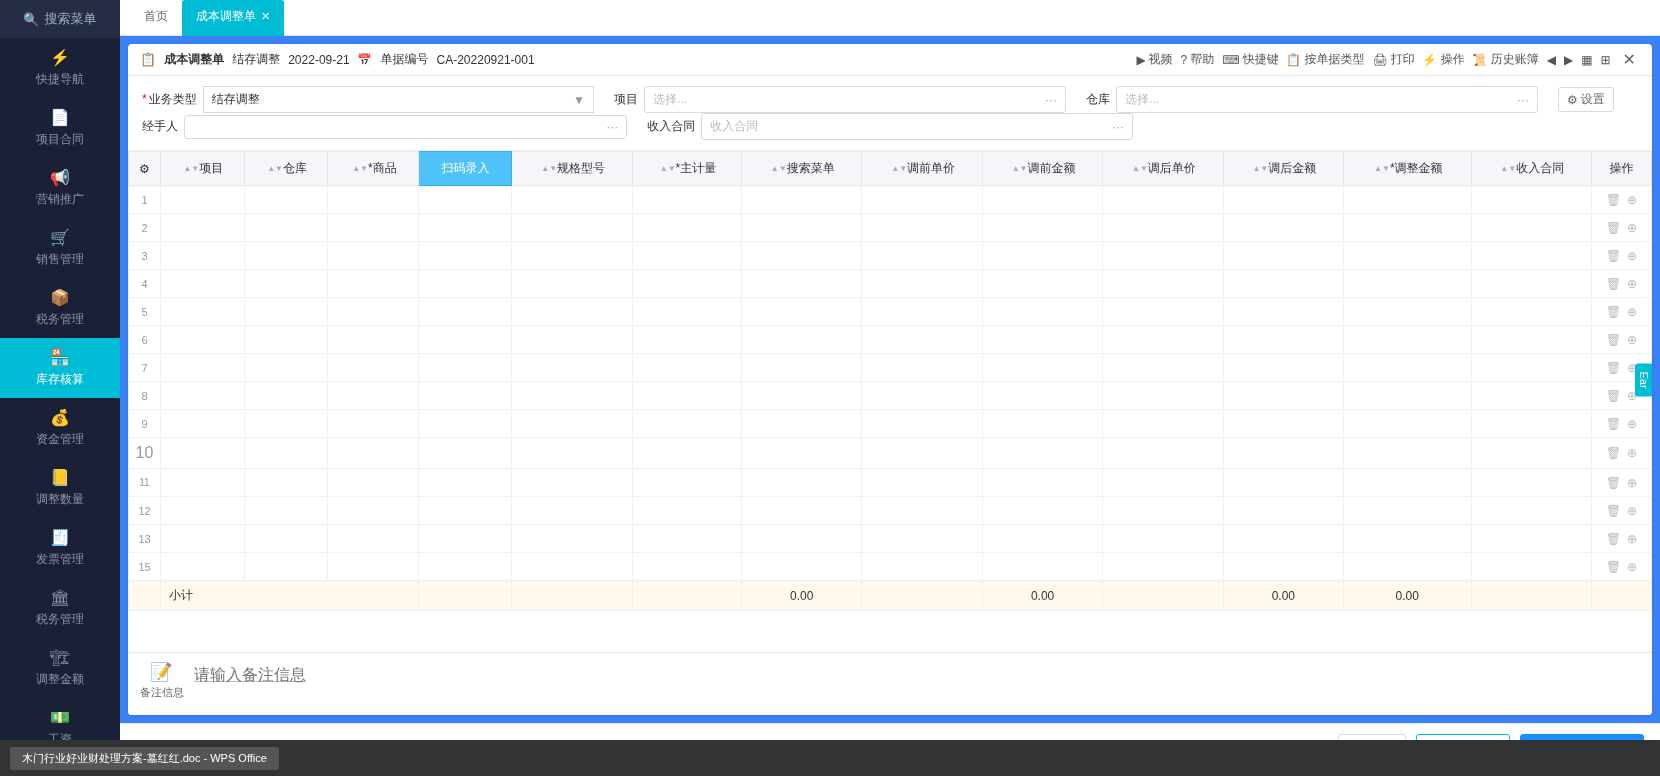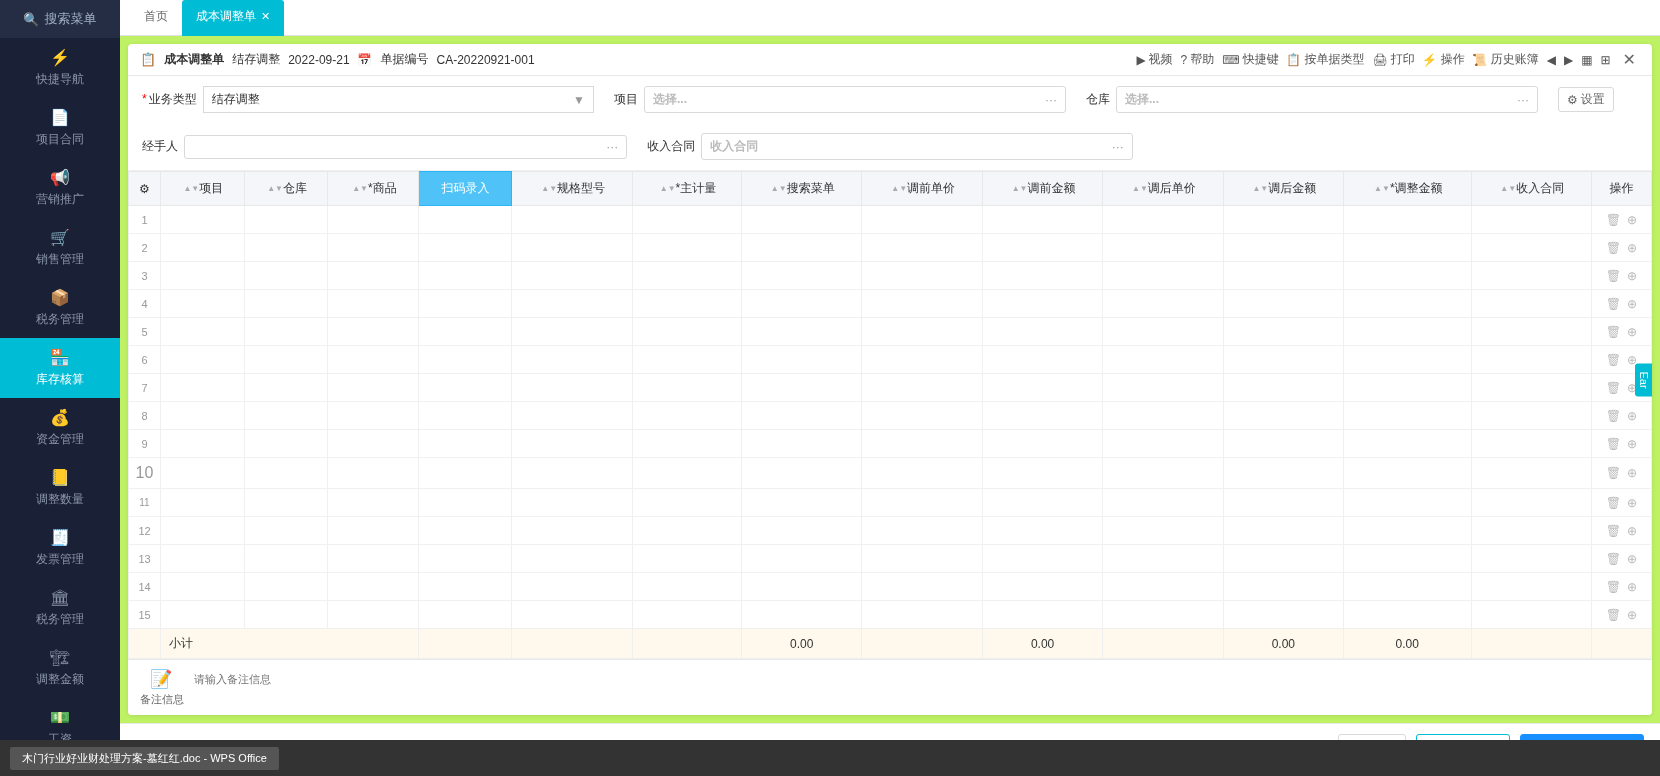--- a/index.html
+++ b/index.html
@@ -8,66 +8,66 @@
     .app-layout { display: flex; width: 1660px; height: 776px; }
 
     
     .sidebar { width: 120px; background: #1a2035; display: flex; flex-direction: column; align-items: center; padding-top: 0; flex-shrink: 0; }
     .sidebar-search { width: 100%; background: #252d45; display: flex; align-items: center; justify-content: center; padding: 10px 0; cursor: pointer; color: #a0aec0; gap: 5px; font-size: 13px; }
     .sidebar-item { width: 100%; display: flex; flex-direction: column; align-items: center; padding: 10px 0; cursor: pointer; color: #8a94a8; font-size: 12px; gap: 4px; }
     .sidebar-item.active { background: #00bcd4; color: #fff; }
     .sidebar-item .icon { font-size: 16px; }
 
     
-    .main-content { flex: 1; display: flex; flex-direction: column; overflow: hidden; background: #bef264; }
+    .main-content { flex: 1; display: flex; flex-direction: column; overflow: hidden; background: #3b82f6; }
 
     
     .tab-bar { display: flex; background: #fff; border-bottom: 1px solid #e0e0e0; align-items: center; height: 36px; padding: 0 10px; flex-shrink: 0; }
     .tab { display: flex; align-items: center; padding: 0 14px; height: 36px; cursor: pointer; font-size: 12px; color: #666; border-bottom: 2px solid transparent; gap: 5px; }
     .tab.active { color: #fff; background: #00bcd4; border-radius: 3px 3px 0 0; }
     .tab .close-btn { font-size: 11px; cursor: pointer; }
 
     
     .doc-panel { flex: 1; background: #fff; margin: 8px; border-radius: 4px; box-shadow: 0 1px 4px rgba(0,0,0,0.1); display: flex; flex-direction: column; overflow: hidden; position: relative; }
 
     
     .doc-toolbar { display: flex; align-items: center; padding: 6px 12px; border-bottom: 1px solid #e8e8e8; flex-shrink: 0; gap: 12px; }
     .doc-toolbar-left { display: flex; align-items: center; gap: 8px; font-size: 12px; color: #333; }
     .doc-toolbar-right { margin-left: auto; display: flex; align-items: center; gap: 8px; font-size: 12px; color: #555; }
     .toolbar-action { display: flex; align-items: center; gap: 3px; cursor: pointer; color: #555; }
     .close-icon-btn { cursor: pointer; color: #666; font-size: 16px; padding: 0 4px; }
 
     
     .form-header { padding: 10px 14px; border-bottom: 1px solid #f0f0f0; flex-shrink: 0; }
-    .form-row { display: flex; align-items: center; gap: 20px; margin-bottom: 20px; }
+    .form-row { display: flex; align-items: center; gap: 20px; margin-bottom: 0; }
     .form-row:last-child { margin-bottom: 0; }
     .form-field { display: flex; align-items: center; gap: 6px; flex: 1; }
     .form-field label { color: #333; white-space: nowrap; font-size: 12px; }
     .form-field label.required::before { content: '*'; color: red; margin-right: 2px; }
     .form-input { flex: 1; border: 1px solid #d9d9d9; border-radius: 3px; padding: 4px 8px; font-size: 12px; color: #333; background: #fff; display: flex; align-items: center; gap: 4px; cursor: pointer; min-width: 120px; }
-    .form-input .placeholder { color: #bbb; font-weight: bold; }
+    .form-input .placeholder { color: #bbb; }
     .form-input .dots { color: #999; margin-left: auto; }
     .form-select { flex: 2; border: 1px solid #d9d9d9; border-radius: 0; padding: 4px 8px; font-size: 12px; color: #333; background: #fff; display: flex; align-items: center; justify-content: space-between; cursor: pointer; min-width: 200px; }
     .form-select .arrow { color: #999; }
 
     
     .table-container { flex: 1; overflow: auto; }
     table { width: 100%; border-collapse: collapse; font-size: 12px; }
     thead tr { background: #f5f6fa; }
     thead th { padding: 8px 6px; text-align: center; border: 1px solid #e8e8e8; color: #333; font-weight: normal; white-space: nowrap; cursor: pointer; }
     thead th.highlight { background: #4fc3f7; color: #fff; border-color: #29b6f6; }
     thead th .sort-arrows { display: inline-flex; flex-direction: column; font-size: 8px; vertical-align: middle; margin-left: 2px; color: #aaa; }
     tbody tr td { padding: 6px 4px; text-align: center; border: 1px solid #f0f0f0; color: #333; height: 28px; }
     tbody tr.subtotal td { background: #fef9ec; font-weight: normal; }
     .config-th { background: #f5f6fa; cursor: pointer; }
 
     
     .notes-section { border-top: 1px solid #e8e8e8; padding: 8px 12px; display: flex; align-items: flex-start; gap: 10px; flex-shrink: 0; background: #fff; }
     .notes-icon { display: flex; flex-direction: column; align-items: center; color: #666; font-size: 11px; gap: 2px; }
-    .notes-input { flex: 1; border: none; outline: none; font-size: 11px; color: #bbb; padding: 4px 0; resize: none; }
+    .notes-input { flex: 1; border: none; outline: none; font-size: 16px; color: #bbb; padding: 4px 0; resize: none; text-decoration: underline; }
 
     
     .footer { display: flex; justify-content: flex-end; align-items: center; padding: 10px 16px; gap: 10px; background: #fff; border-top: 1px solid #e8e8e8; flex-shrink: 0; }
     .btn { padding: 6px 20px; border-radius: 3px; border: none; cursor: pointer; font-size: 13px; }
     .btn-default { background: #fff; border: 1px solid #d9d9d9; color: #333; }
     .btn-outline { background: #fff; border: 1px solid #00bcd4; color: #00bcd4; }
     .btn-primary { background: #1890ff; color: #fff; border: 1px solid #1890ff; display: flex; align-items: center; gap: 4px; }
     .btn-primary .dropdown-arrow { font-size: 10px; border-left: 1px solid rgba(255,255,255,0.4); padding-left: 6px; }
 
     
@@ -490,37 +490,20 @@
                 <td></td>
                 <td></td>
                 <td></td>
                 <td></td>
                 <td></td>
                 <td></td>
                 <td></td>
                 <td><span style="cursor:pointer;color:#bbb;margin:0 3px;">🗑</span><span style="cursor:pointer;color:#bbb;margin:0 3px;">⊕</span></td>
               </tr>
               <tr>
-                <td style="color: rgb(153, 153, 153); font-size: 11px;">14</td>
-                <td></td>
-                <td></td>
-                <td></td>
-                <td></td>
-                <td></td>
-                <td></td>
-                <td></td>
-                <td></td>
-                <td></td>
-                <td></td>
-                <td></td>
-                <td></td>
-                <td></td>
-                <td><span style="cursor:pointer;color:#bbb;margin:0 3px;">🗑</span><span style="cursor:pointer;color:#bbb;margin:0 3px;">⊕</span></td>
-              </tr>
-              <tr>
                 <td style="color: rgb(153, 153, 153); font-size: 11px;">15</td>
                 <td></td>
                 <td></td>
                 <td></td>
                 <td></td>
                 <td></td>
                 <td></td>
                 <td></td>
                 <td></td>
                 <td></td>

